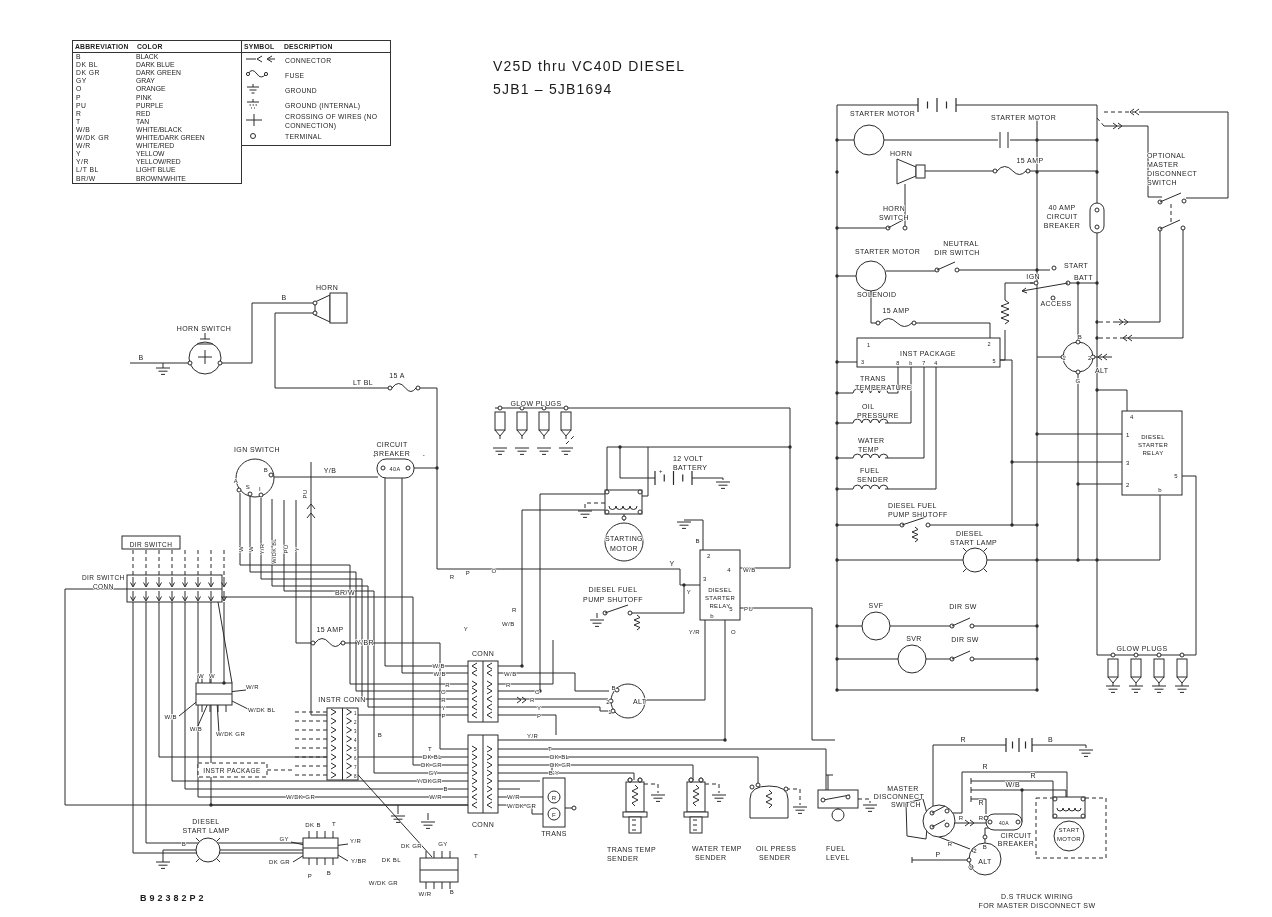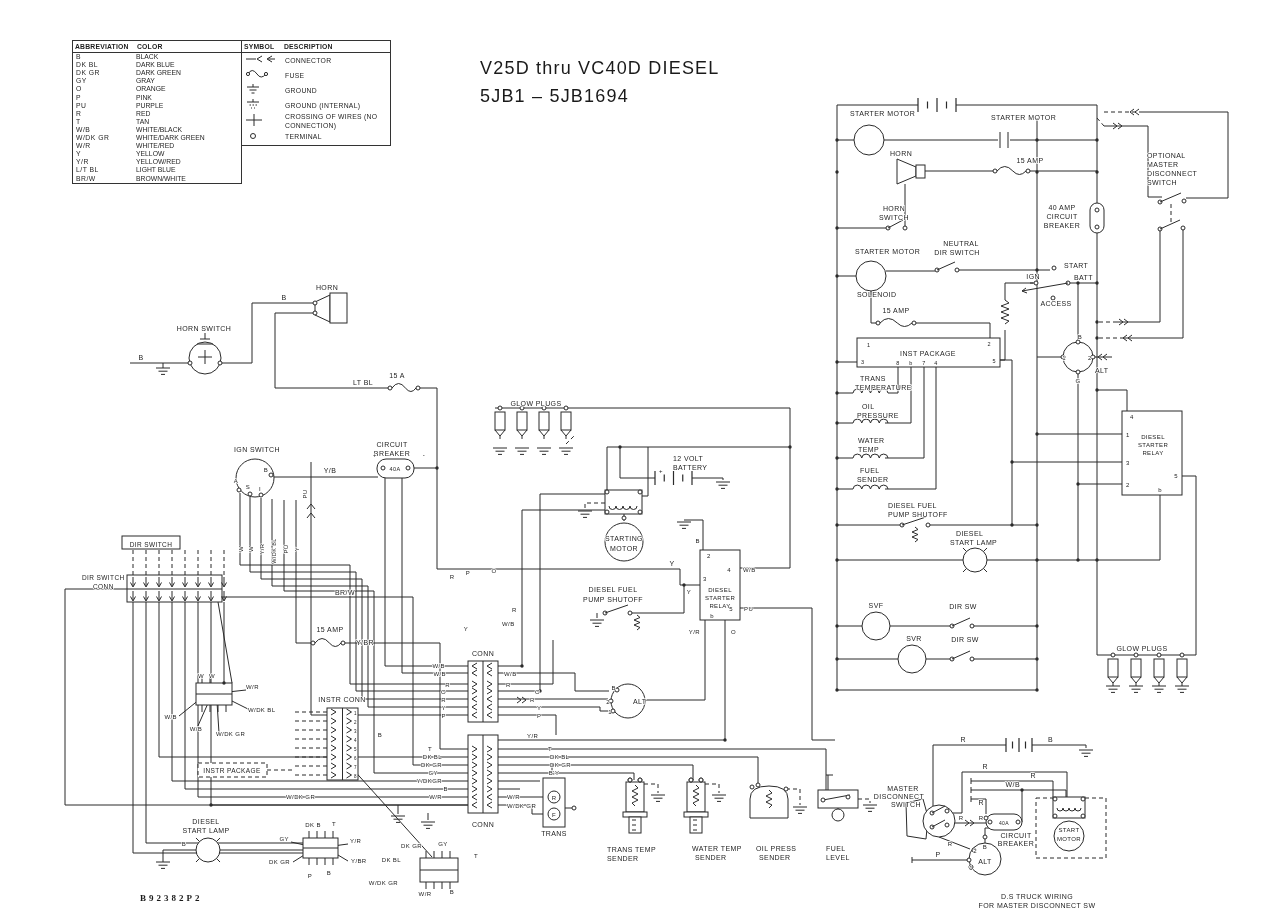--- a/index.html
+++ b/index.html
@@ -15,23 +15,23 @@
   .legend{position:absolute;left:72px;top:40px;display:flex;font-size:6.8px;line-height:8.1px;color:#1d1d1d;}
   .lg-left{width:168px;border:1px solid #333;}
   .lg-right{width:148px;border:1px solid #333;border-left:none;align-self:flex-start;}
   .lg-head{display:flex;border-bottom:1px solid #333;font-weight:bold;padding:2px 0 1px 2px;letter-spacing:.2px;}
   .lg-head span:first-child{width:62px;}
   .lrow{display:flex;padding-left:3px;}
   .lrow span:first-child{width:60px;letter-spacing:.5px;}
   .srow{display:flex;align-items:center;min-height:13px;padding-left:3px;}
   .srow .ic{width:40px;flex:none;}
   .srow .ds{letter-spacing:.3px;}
-  .title{position:absolute;left:480px;top:58px;font-size:18px;letter-spacing:1.2px;color:#1a1a1a;}
+  .title{position:absolute;left:493px;top:58px;font-size:14px;letter-spacing:1.2px;color:#1a1a1a;}
   .title div{margin-bottom:7px;}
-  .fig{position:absolute;left:140px;top:893px;font-size:9px;font-weight:bold;letter-spacing:3px;color:#1a1a1a;font-family:Liberation Serif, serif;}
+  .fig{position:absolute;left:140px;top:893px;font-size:9px;font-weight:bold;letter-spacing:3px;color:#1a1a1a;}
 </style>
 </head>
 <body>
 
 <div class="page">
 
   <div class="legend">
     <div class="lg-left">
       <div class="lg-head">
         <span>ABBREVIATION</span>

